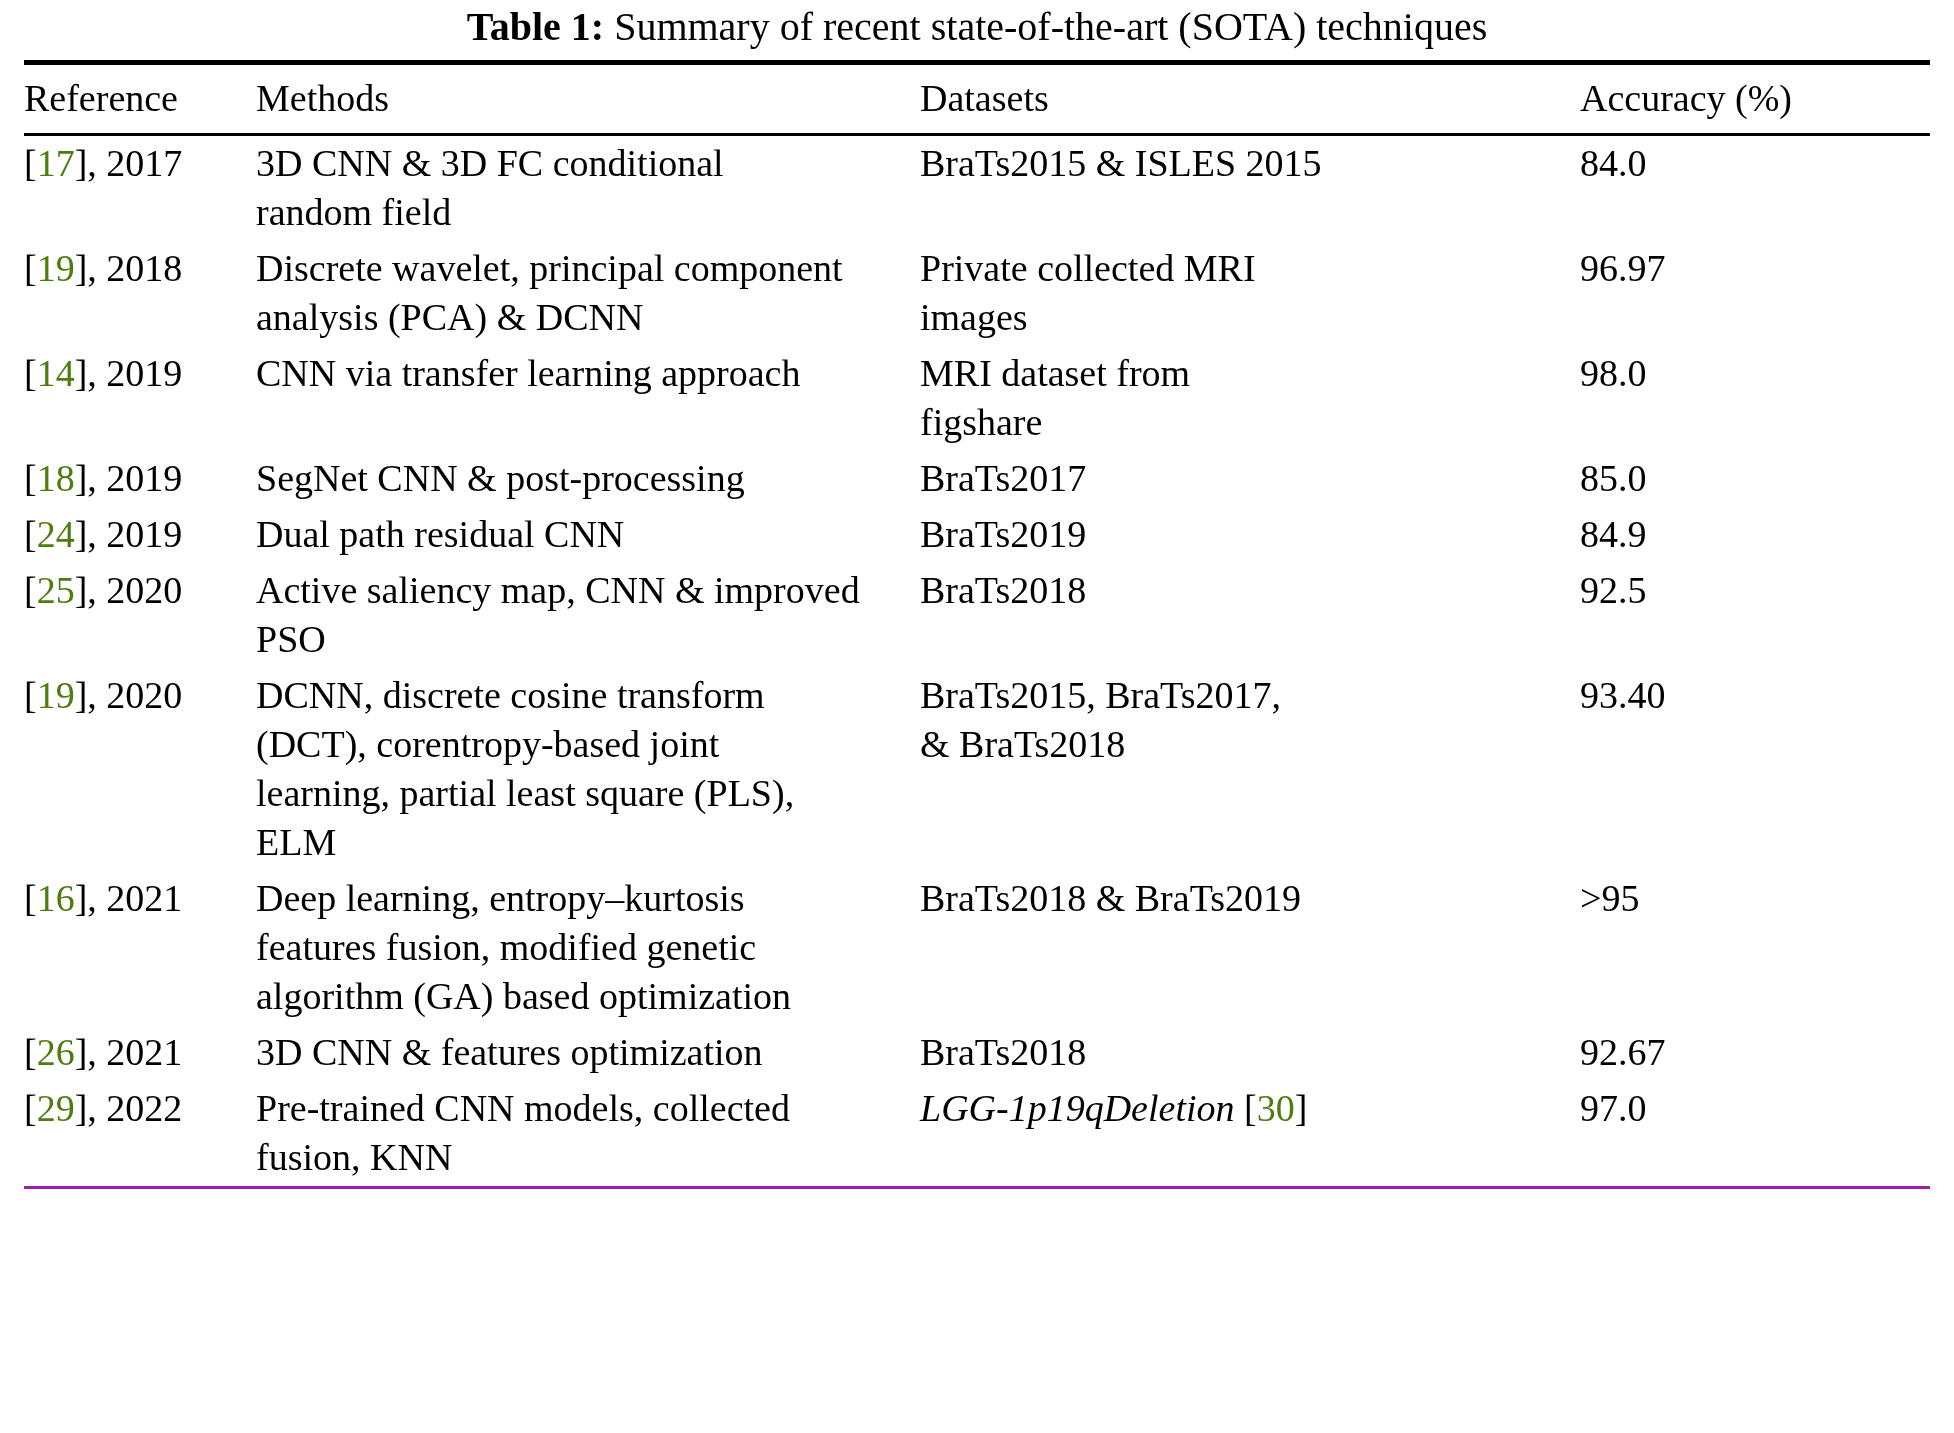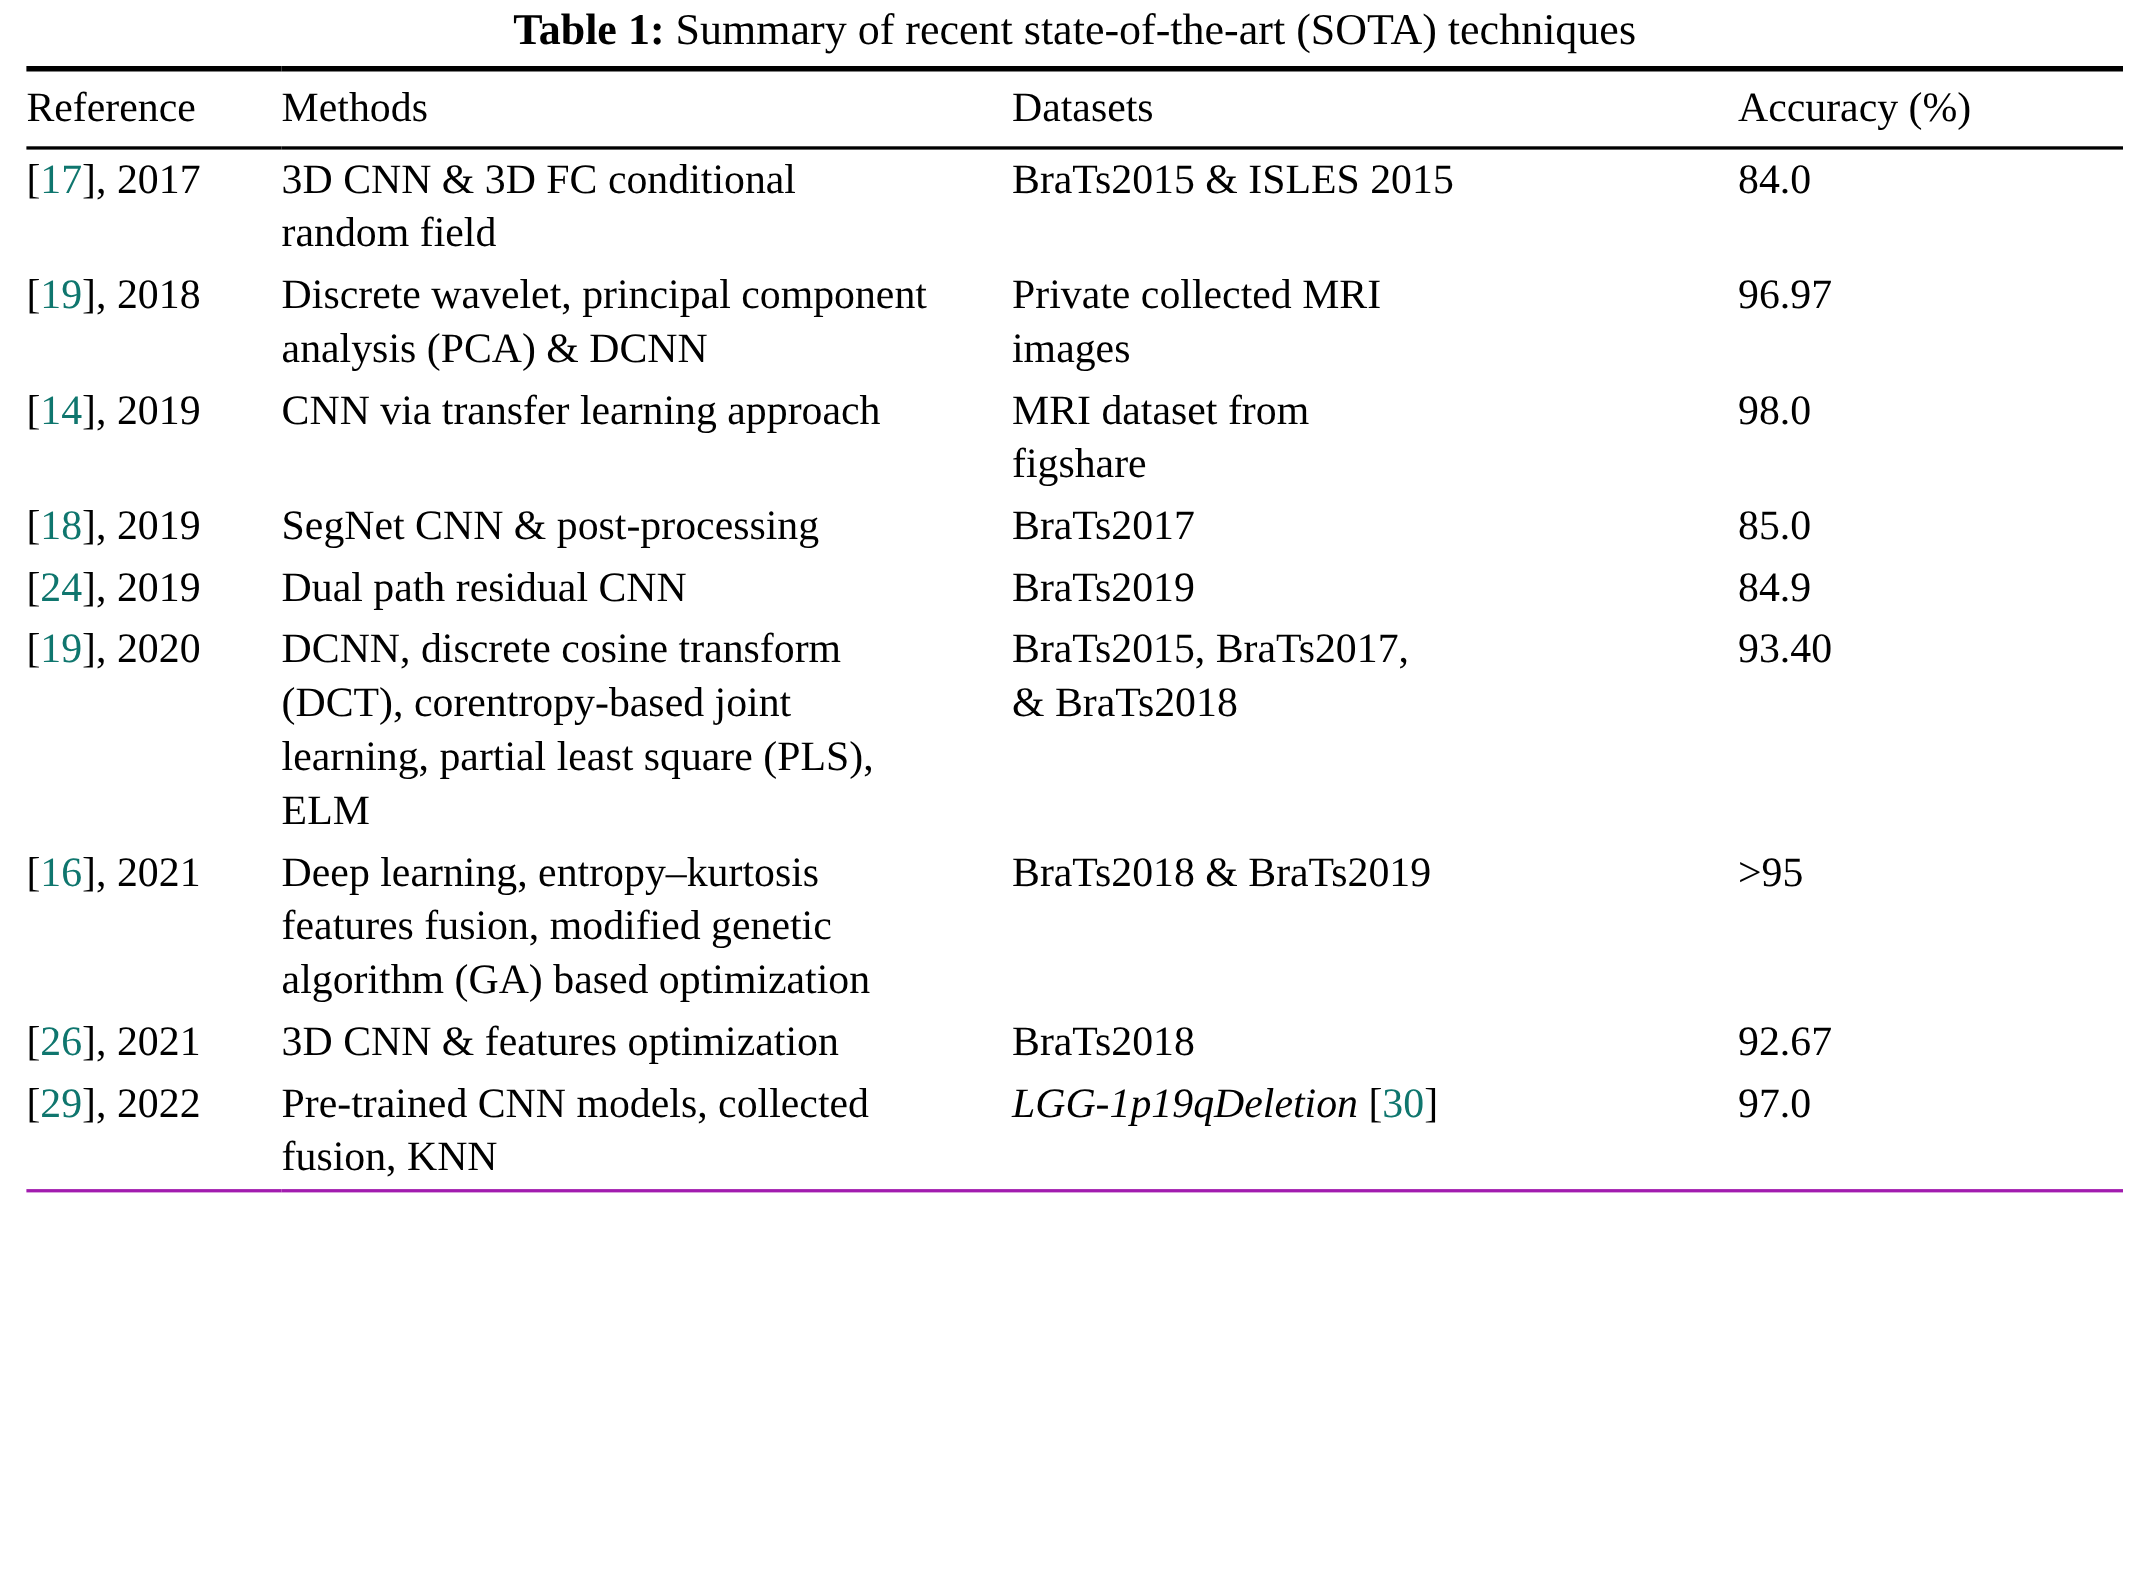--- a/index.html
+++ b/index.html
@@ -58,21 +58,21 @@
   .rule-mid   { border-bottom: 3px solid #000; }
   .rule-bot   { border-bottom: 3px solid #a21caf; }
 
   table.sota tbody td {
     font-size: 38px;
     line-height: 49px;
     vertical-align: top;
     padding: 3px 0 4px 0;
   }
   table.sota tbody td.cell-pad-r { padding-right: 18px; }
-  .ref-num { color: #0f766e; }
+  .ref-num { color: #4d7c0f; }
   .ital { font-style: italic; }
   .nowrap { white-space: nowrap; }
   .line { display: block; }
 </style>
 </head>
 <body>
 
 <div class="page">
 
   <div class="caption">
@@ -144,20 +144,31 @@
           <td class="cell-pad-r nowrap">[<span class="ref-num">24</span><span>], 2019</span></td>
           <td class="cell-pad-r">
             <span class="line">Dual path residual CNN</span>
           </td>
           <td class="cell-pad-r">
             <span class="line nowrap">BraTs2019</span>
           </td>
           <td>84.9</td>
         </tr>
         <tr>
+          <td class="cell-pad-r nowrap">[<span class="ref-num">25</span><span>], 2020</span></td>
+          <td class="cell-pad-r">
+            <span class="line">Active saliency map, CNN &amp; improved</span>
+            <span class="line">PSO</span>
+          </td>
+          <td class="cell-pad-r">
+            <span class="line nowrap">BraTs2018</span>
+          </td>
+          <td>92.5</td>
+        </tr>
+        <tr>
           <td class="cell-pad-r nowrap">[<span class="ref-num">19</span><span>], 2020</span></td>
           <td class="cell-pad-r">
             <span class="line">DCNN, discrete cosine transform</span>
             <span class="line">(DCT), corentropy-based joint</span>
             <span class="line">learning, partial least square (PLS),</span>
             <span class="line">ELM</span>
           </td>
           <td class="cell-pad-r">
             <span class="line nowrap">BraTs2015, BraTs2017,</span>
             <span class="line nowrap">&amp; BraTs2018</span>

